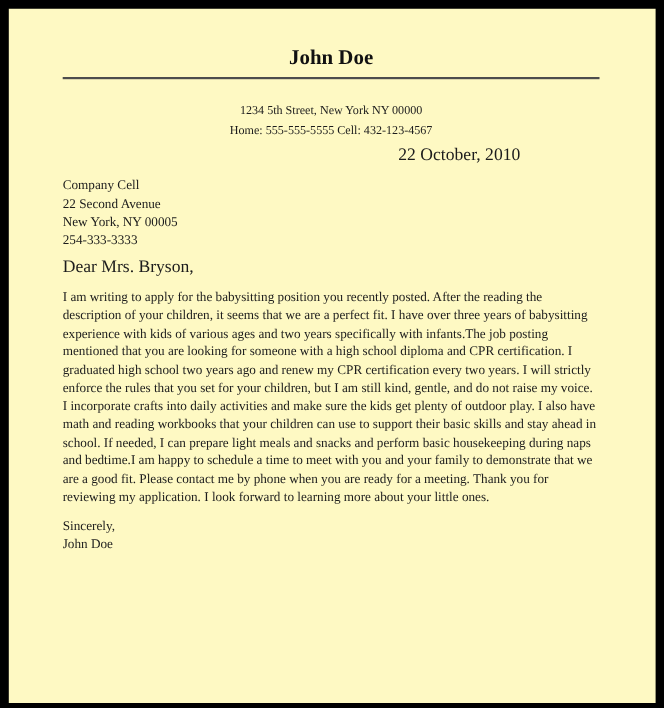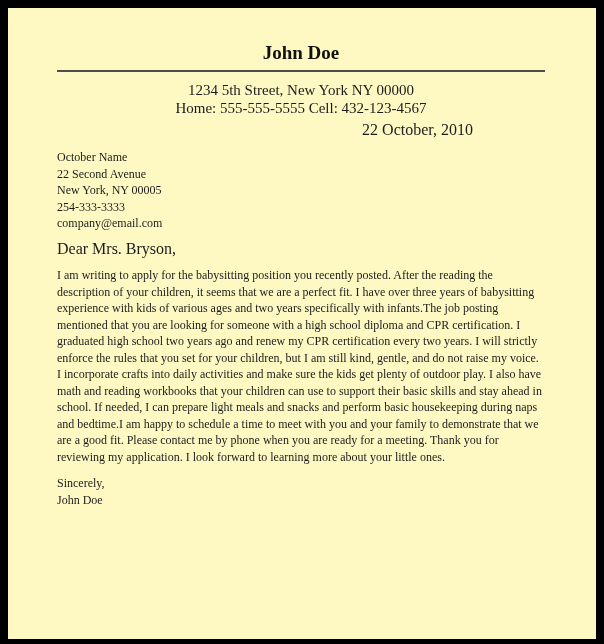--- a/index.html
+++ b/index.html
@@ -33,23 +33,23 @@
     line-height: 21px;
     color: #111111;
   }
   .header-rule {
     border: none;
     height: 2px;
     background: #4d4d4d;
     margin: 7px 0 0 0;
   }
   .contact-block {
-    margin-top: 9px;
+    margin-top: 20px;
     text-align: center;
-    font-size: 15px;
+    font-size: 11px;
     line-height: 18px;
   }
   .date-line {
     margin-top: 4px;
     text-align: right;
     padding-right: 72px;
     font-size: 16px;
     line-height: 18px;
   }
   .recipient-block {
@@ -86,25 +86,24 @@
     <hr class="header-rule">
 
     <div class="contact-block">
       <span class="line">1234 5th Street, New York NY 00000</span>
       <span class="line">Home: 555-555-5555 Cell: 432-123-4567</span>
     </div>
 
     <div class="date-line">22 October, 2010</div>
 
     <div class="recipient-block">
-      <span class="line">October Name</span>
+      <span class="line">Company Cell</span>
       <span class="line">22 Second Avenue</span>
       <span class="line">New York, NY 00005</span>
       <span class="line">254-333-3333</span>
-      <span class="line">company@email.com</span>
     </div>
 
     <div class="salutation">Dear Mrs. Bryson,</div>
 
     <div class="body-paragraph">I am writing to apply for the babysitting position you recently posted. After the reading the description of your children, it seems that we are a perfect fit. I have over three years of babysitting experience with kids of various ages and two years specifically with infants.The job posting mentioned that you are looking for someone with a high school diploma and CPR certification. I graduated high school two years ago and renew my CPR certification every two years. I will strictly enforce the rules that you set for your children, but I am still kind, gentle, and do not raise my voice. I incorporate crafts into daily activities and make sure the kids get plenty of outdoor play. I also have math and reading workbooks that your children can use to support their basic skills and stay ahead in school. If needed, I can prepare light meals and snacks and perform basic housekeeping during naps and bedtime.I am happy to schedule a time to meet with you and your family to demonstrate that we are a good fit. Please contact me by phone when you are ready for a meeting. Thank you for reviewing my application. I look forward to learning more about your little ones.</div>
 
     <div class="closing-block">
       <span class="line">Sincerely,</span>
       <span class="line">John Doe</span>
     </div>

